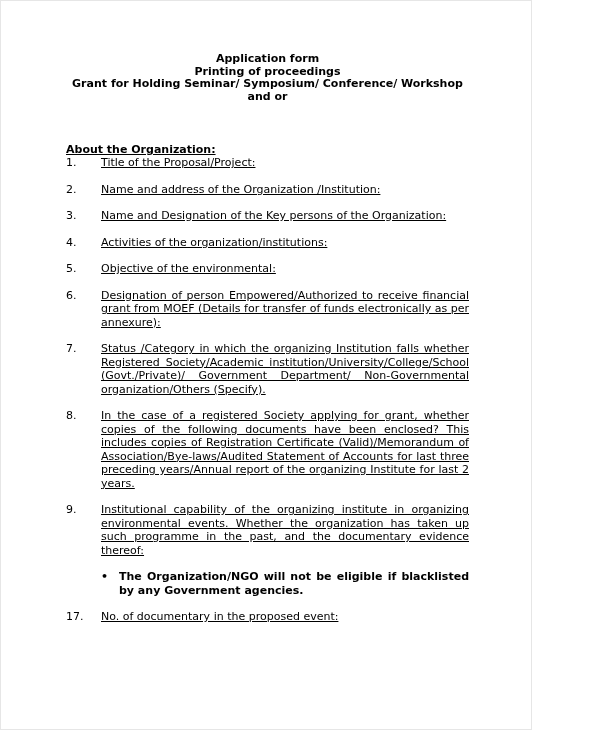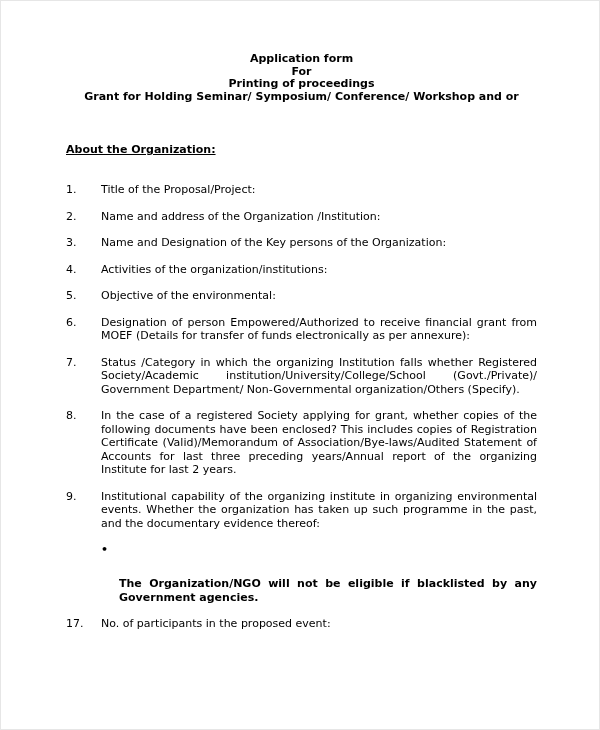--- a/index.html
+++ b/index.html
@@ -2,80 +2,78 @@
 <html><head>
 <meta charset="utf-8">
 <style>
   html, body {
     margin: 0;
     padding: 0;
     background: #ffffff;
   }
   .page {
     position: relative;
-    width: 600px;
+    width: 532px;
     height: 730px;
     box-sizing: border-box;
     background: #ffffff;
     border: 1px solid #e6e6e6;
     padding: 52px 62px 20px 65px;
     font-family: "DejaVu Sans", "Liberation Sans", sans-serif;
     font-size: 11px;
     color: #000000;
     overflow: hidden;
   }
   .title-block {
     text-align: center;
     font-weight: bold;
     line-height: 12.5px;
     margin-bottom: 40px;
   }
   .section-heading {
     font-weight: bold;
-    margin-bottom: 27px;
   }
   .section-heading .u {
     text-decoration: underline;
   }
   .list-row {
     display: flex;
     line-height: 13.5px;
     margin-bottom: 13px;
   }
   .list-num {
     flex: 0 0 35px;
   }
   .list-txt {
     flex: 1;
     text-align: justify;
+    text-decoration: underline;
   }
   .bullet-row {
     display: flex;
     line-height: 13.5px;
     margin-bottom: 13px;
     padding-left: 35px;
     font-weight: bold;
   }
   .bullet-glyph {
     flex: 0 0 18px;
   }
   .bullet-txt {
     flex: 1;
     text-align: justify;
-    margin-top: 34px;
   }
 </style>
 </head>
 <body>
 
 <div class="page">
 
   <div class="title-block">
     <div>Application form</div>
-    <div>For</div>
     <div>Printing of proceedings</div>
     <div>Grant for Holding Seminar/ Symposium/ Conference/ Workshop and or</div>
   </div>
 
   <div class="section-heading">
     <span class="u">About the Organization:</span>
   </div>
 
   <div>
 
@@ -127,18 +125,18 @@
     <div class="bullet-row">
       <span class="bullet-glyph">•</span>
       <span class="bullet-txt">The Organization/NGO will not be eligible if blacklisted by any Government agencies.</span>
     </div>
 
 
 
 
     <div class="list-row">
       <span class="list-num">17.</span>
-      <span class="list-txt">No. of participants in the proposed event:</span>
+      <span class="list-txt">No. of documentary in the proposed event:</span>
     </div>
 
   </div>
 
 </div>
 
 </body></html>

